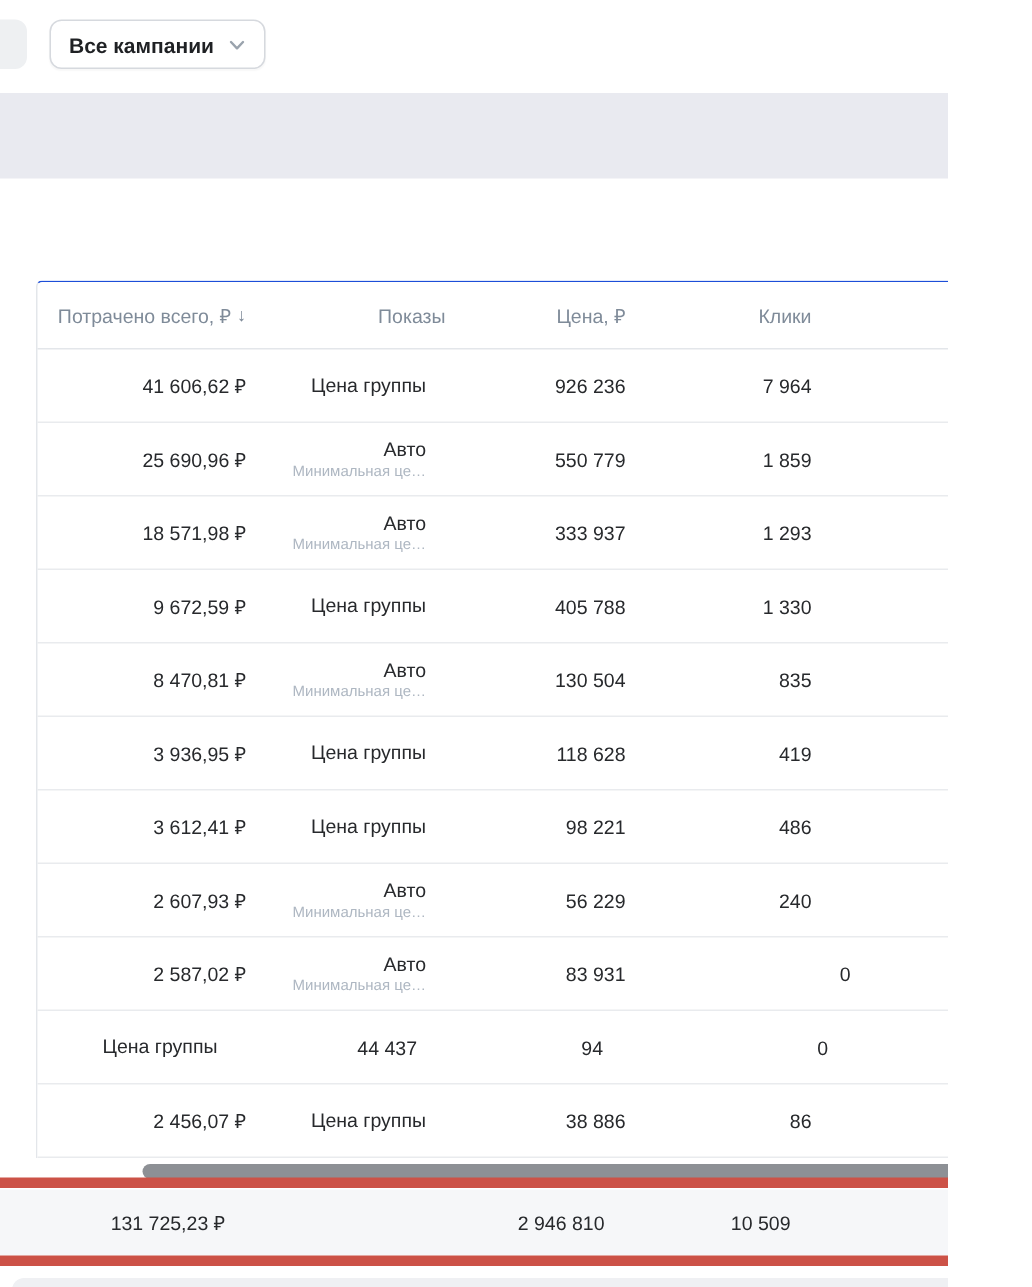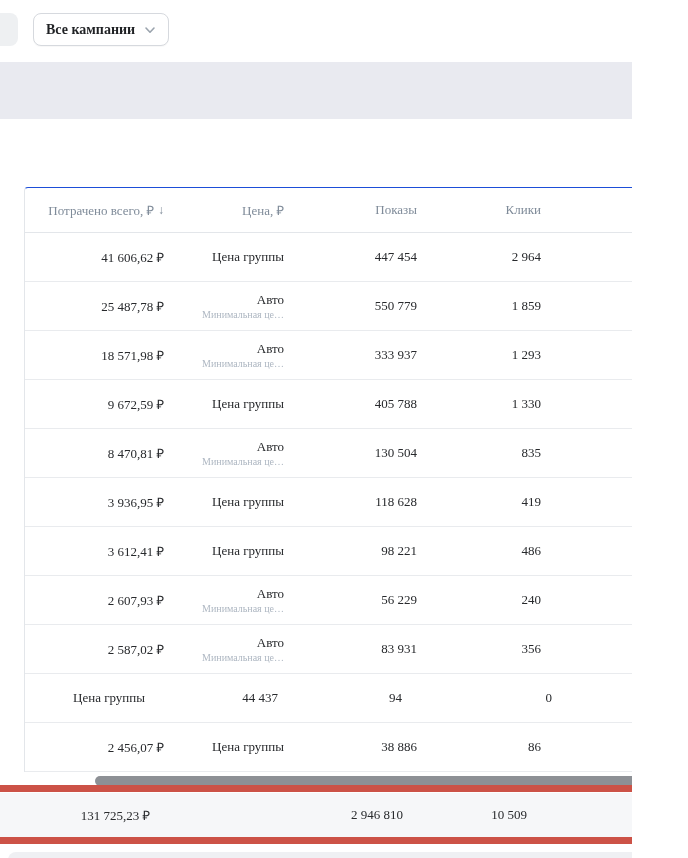--- a/index.html
+++ b/index.html
@@ -1,18 +1,18 @@
 <!DOCTYPE html>
 <html><head>
 <meta charset="utf-8">
 <style>
   html,body{margin:0;padding:0;}
   .stage{
     position:relative;width:632px;height:858px;background:#ffffff;overflow:hidden;
-    font-family:Liberation Serif, serif;color:#27292c;
+    font-family:Liberation Sans, sans-serif;color:#27292c;
   }
   
   .left-stub{position:absolute;left:-14px;top:13px;width:32px;height:33px;background:#eef0f2;border-radius:8px;}
   .btn-campaigns{
     position:absolute;left:33px;top:13px;height:33px;box-sizing:border-box;
     padding:0 12px;display:flex;align-items:center;gap:9px;background:#fff;
     border:1px solid #d6d9de;border-radius:8px;cursor:pointer;
     box-shadow:0 1px 1px rgba(0,0,0,0.03);
   }
   .btn-campaigns .lbl{font-size:14px;font-weight:700;color:#1f2124;}
@@ -72,48 +72,48 @@
   </div>
 
   <div class="band"></div>
 
   <div class="table">
     <div class="tr thead">
       <div class="td c1 th">
         <span>Потрачено всего, ₽</span>
         <span class="arrow">↓</span>
       </div>
+      <div class="td c3 th">
+        <span>Показы</span>
+      </div>
       <div class="td c2 th">
         <span>Цена, ₽</span>
-      </div>
-      <div class="td c3 th">
-        <span>Показы</span>
       </div>
       <div class="td c4 th">
         <span>Клики</span>
       </div>
       <div class="td c5 th">
         <span>CR, %</span>
         <span class="help">?</span>
       </div>
     </div>
 
     <div class="tr">
       <div class="td c1">41 606,62 ₽</div>
       <div class="td c2 pricecell">
         <div>Цена группы</div>
         <div class="price-sub"></div>
       </div>
-      <div class="td c3">447 454</div>
-      <div class="td c4">2 964</div>
-      <div class="td c5">0</div>
-    </div>
-
-    <div class="tr">
-      <div class="td c1">25 487,78 ₽</div>
+      <div class="td c3">926 236</div>
+      <div class="td c4">7 964</div>
+      <div class="td c5">0</div>
+    </div>
+
+    <div class="tr">
+      <div class="td c1">25 690,96 ₽</div>
       <div class="td c2 pricecell">
         <div>Авто</div>
         <div class="price-sub">Минимальная це…</div>
       </div>
       <div class="td c3">550 779</div>
       <div class="td c4">1 859</div>
       <div class="td c5">0</div>
     </div>
 
     <div class="tr">
@@ -182,21 +182,20 @@
       <div class="td c5">0</div>
     </div>
 
     <div class="tr">
       <div class="td c1">2 587,02 ₽</div>
       <div class="td c2 pricecell">
         <div>Авто</div>
         <div class="price-sub">Минимальная це…</div>
       </div>
       <div class="td c3">83 931</div>
-      <div class="td c4">356</div>
       <div class="td c5">0</div>
     </div>
 
     <div class="tr">
       <div class="td c2 pricecell">
         <div>Цена группы</div>
         <div class="price-sub"></div>
       </div>
       <div class="td c3">44 437</div>
       <div class="td c4">94</div>

